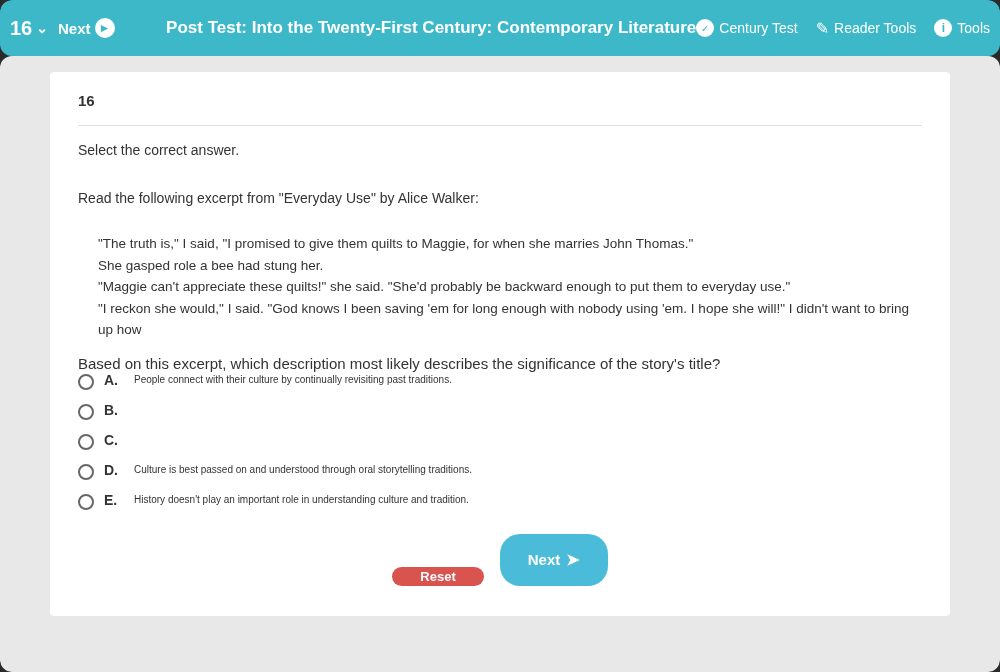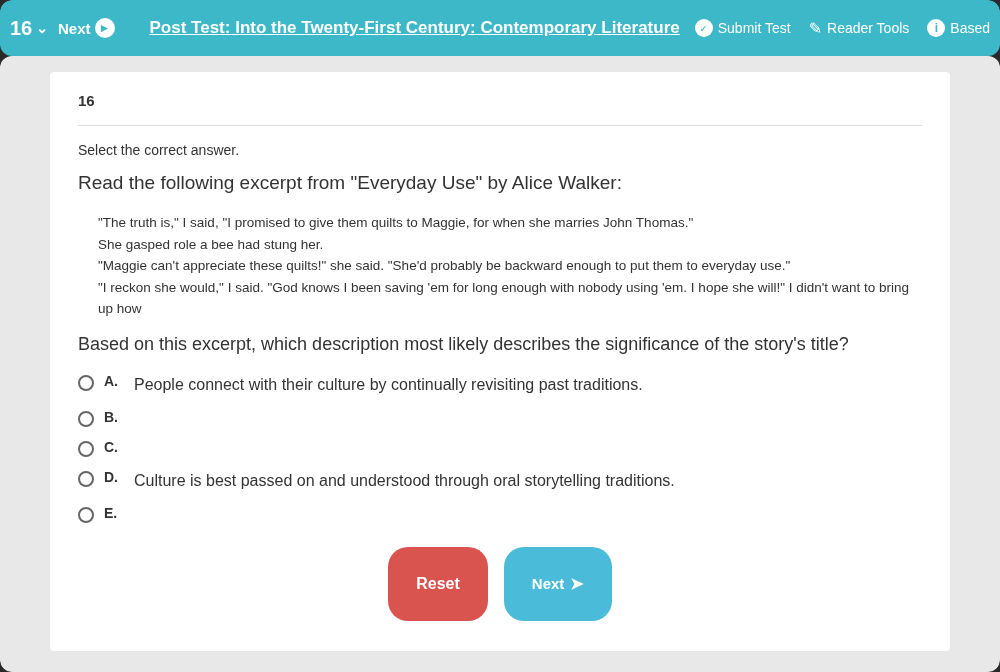--- a/index.html
+++ b/index.html
@@ -60,25 +60,24 @@
     }
 
     .next-icon-circle span {
       color: #3db8c8;
       font-size: 12px;
       font-weight: bold;
     }
 
     .page-title {
       flex: 1;
-      text-align: center;
+      text-align: right;
       color: white;
       font-size: 17px;
       font-weight: bold;
-      text-decoration: underline;
     }
 
     .nav-right {
       display: flex;
       align-items: center;
       gap: 18px;
     }
 
     .nav-right-btn {
       background: none;
@@ -124,45 +123,45 @@
     .question-number-label {
       font-size: 15px;
       font-weight: bold;
       color: #333;
       margin-bottom: 16px;
     }
 
     .instruction {
       font-size: 14px;
       color: #333;
-      margin-bottom: 14px;
+      margin-bottom: 32px;
     }
 
     .excerpt-intro {
-      font-size: 19px;
-      color: #333;
-      margin-bottom: 18px;
+      font-size: 14px;
+      color: #333;
+      margin-bottom: 27px;
     }
 
     .excerpt-block {
       margin-left: 20px;
       margin-bottom: 14px;
       border-left: none;
     }
 
     .excerpt-line {
       font-size: 13.5px;
       color: #333;
       line-height: 1.6;
     }
 
     .question-text {
-      font-size: 18px;
-      color: #333;
-      margin-bottom: 18px;
+      font-size: 15px;
+      color: #333;
+      margin-bottom: 0;
     }
 
     .options-list {
       list-style: none;
       margin-bottom: 24px;
     }
 
     .option-item {
       display: flex;
       align-items: flex-start;
@@ -182,41 +181,42 @@
     }
 
     .option-letter {
       font-size: 14px;
       font-weight: bold;
       color: #333;
       min-width: 20px;
     }
 
     .option-text {
-      font-size: 16px;
+      font-size: 10px;
       color: #333;
       line-height: 1.5;
     }
 
     .bottom-buttons {
       display: flex;
       justify-content: center;
       gap: 16px;
       margin-top: 10px;
     }
 
     .reset-button {
       background: #d9534f;
       color: white;
       border: none;
       border-radius: 20px;
-      padding: 28px 28px;
-      font-size: 16px;
-      font-weight: bold;
-      cursor: pointer;
+      padding: 2px 28px;
+      font-size: 13px;
+      font-weight: bold;
+      cursor: pointer;
+      margin-top: 33px;
     }
 
     .next-button {
       background: #4abcd9;
       color: white;
       border: none;
       border-radius: 20px;
       padding: 10px 28px;
       font-size: 15px;
       font-weight: bold;
@@ -249,29 +249,29 @@
     <div class="next-icon-circle">
       <span>►</span>
     </div>
   </button>
   <div class="page-title">Post Test: Into the Twenty-First Century: Contemporary Literature</div>
   <div class="nav-right">
     <button class="nav-right-btn">
       <div class="icon-circle-submit">
         <span>✓</span>
       </div>
-      <span>Submit Test</span>
+      <span>Century Test</span>
     </button>
     <button class="nav-right-btn">
       <span style="font-size:16px;">✎</span>
       <span>Reader Tools</span>
     </button>
     <button class="nav-right-btn">
       <span style="background:white;color:#3db8c8;border-radius:50%;width:18px;height:18px;display:inline-flex;align-items:center;justify-content:center;font-weight:bold;font-size:12px;">i</span>
-      <span>Based</span>
+      <span>Tools</span>
     </button>
   </div>
 </nav>
 
 <div class="main-content">
   <div class="question-card">
 
     <div class="question-number-label">16</div>
     <div class="divider"></div>
 
@@ -303,20 +303,21 @@
         <span class="option-letter">C.</span>
       </li>
       <li class="option-item">
         <div class="radio-btn"></div>
         <span class="option-letter">D.</span>
         <span class="option-text">Culture is best passed on and understood through oral storytelling traditions.</span>
       </li>
       <li class="option-item">
         <div class="radio-btn"></div>
         <span class="option-letter">E.</span>
+        <span class="option-text">History doesn't play an important role in understanding culture and tradition.</span>
       </li>
     </ul>
 
     <div class="bottom-buttons">
       <button class="reset-button">Reset</button>
       <button class="next-button">
         <span>Next</span>
         <span class="next-arrow">➤</span>
       </button>
     </div>

